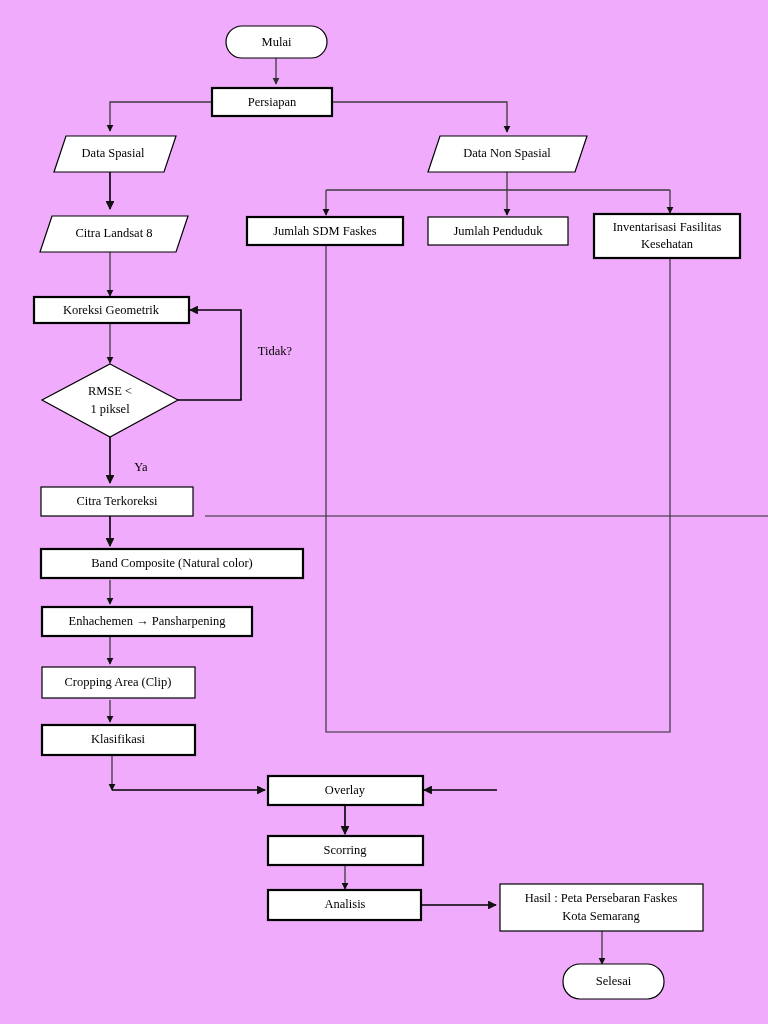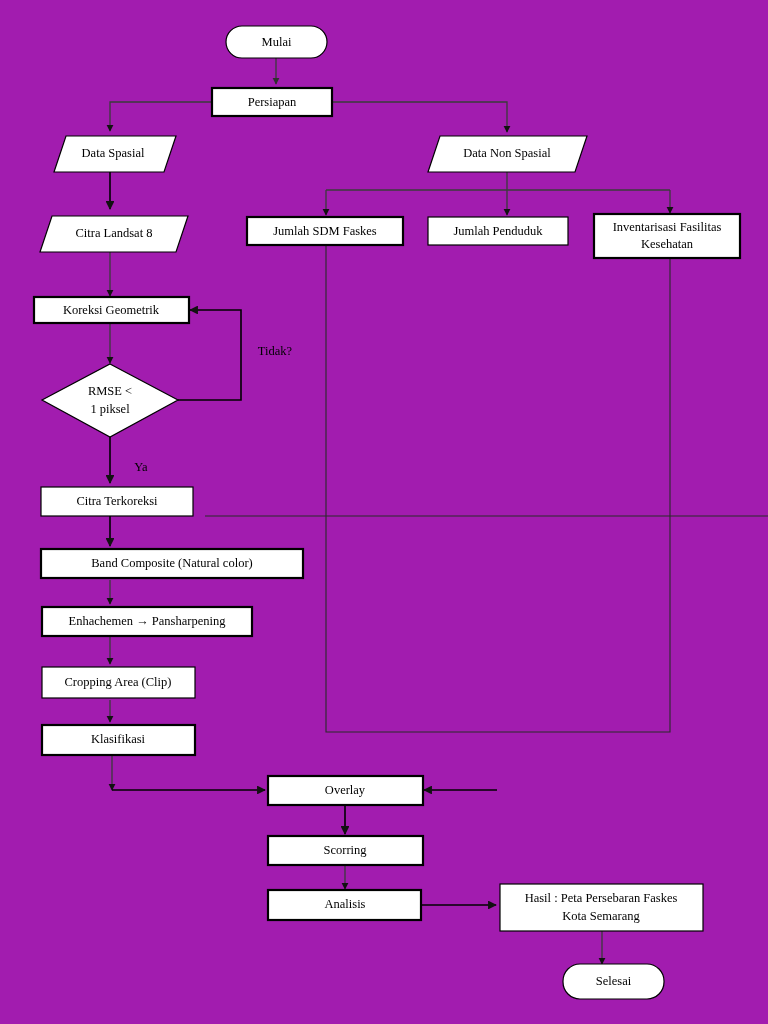--- a/index.html
+++ b/index.html
@@ -10,21 +10,21 @@
   body {
     width: 768px;
     height: 1024px;
     font-family: "Liberation Serif", "DejaVu Serif", serif;
     overflow: hidden;
   }
   #flowchart-root {
     position: relative;
     width: 768px;
     height: 1024px;
-    background: #a21caf;
+    background: #f0abfc;
   }
   svg#chart-svg {
     display: block;
     width: 768px;
     height: 1024px;
   }
   .node-shape {
     fill: #ffffff;
     stroke: #000000;
   }

